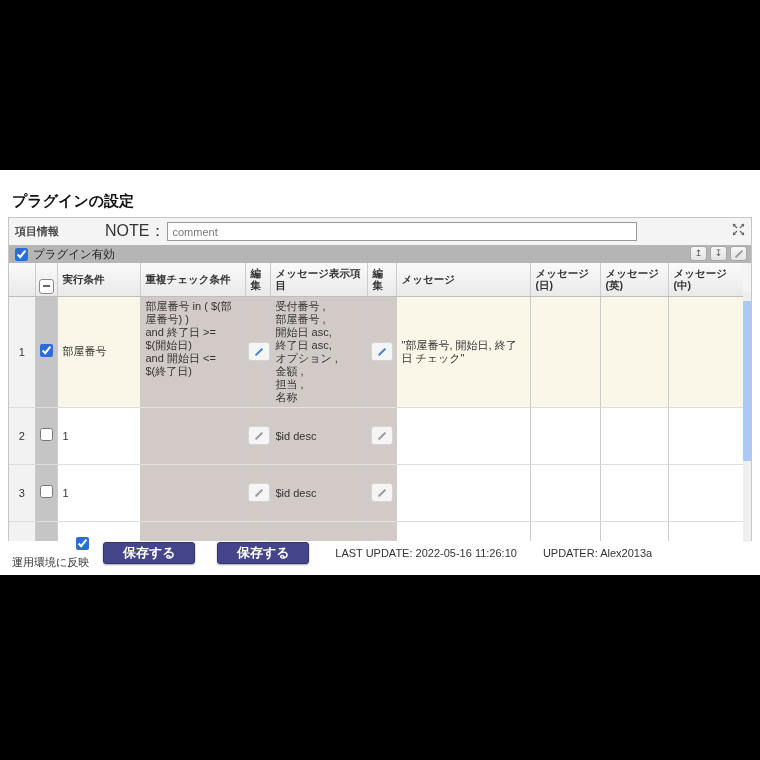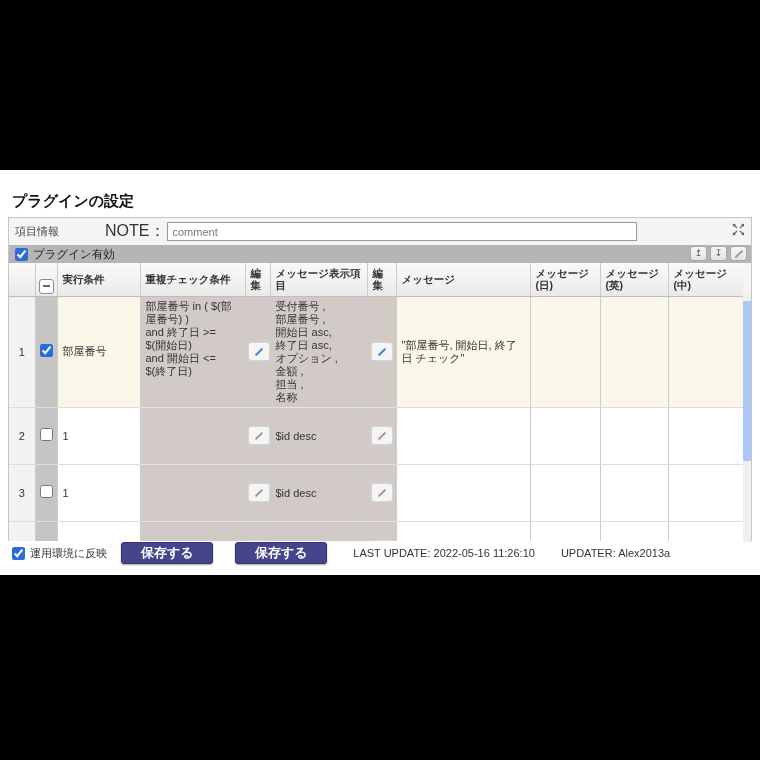--- a/index.html
+++ b/index.html
@@ -4,21 +4,21 @@
 <style>
   html,body{margin:0;padding:0;width:760px;height:760px;background:#000;overflow:hidden;
     font-family:"Liberation Sans","DejaVu Sans",sans-serif;}
   .stage{position:absolute;top:170px;left:0;width:760px;height:405px;background:#fff;}
   .page-title{position:absolute;top:18px;left:8px;margin:4px;font-size:15px;font-weight:bold;color:#111;}
 
   
   .panel{position:absolute;top:47px;left:8px;width:744px;height:324px;background:#f4f4f4;
     border:1px solid #c6c6c6;box-sizing:border-box;}
   .info-row{position:absolute;top:0;left:0;right:0;height:27px;display:flex;align-items:center;}
-  .info-label{font-size:11px;font-weight:normal;color:#444;margin-left:6px;}
+  .info-label{font-size:11px;font-weight:bold;color:#444;margin-left:6px;}
   .note-label{font-size:16px;color:#333;margin-left:46px;}
   .note-input{width:460px;height:15px;margin-left:2px;border:1px solid #999;font-size:11px;
     color:#777;padding:1px 4px;background:#fff;}
   .expand{position:absolute;right:6px;top:4px;width:13px;height:13px;cursor:pointer;}
 
   .gray-bar{position:absolute;top:27px;left:0;right:0;height:18px;background:#b5b5b5;
     display:flex;}
   .gray-bar label{display:flex;align-items:center;font-size:11.5px;color:#222;gap:5px;margin-left:6px;}
   .bar-buttons{position:absolute;right:4px;top:1px;display:flex;gap:3px;}
   .bar-btn{width:17px;height:15px;border:1px solid #a8a8a8;border-radius:3px;
@@ -49,21 +49,21 @@
   .minusbox{display:inline-flex;align-items:center;justify-content:center;width:13px;height:13px;
     border:1px solid #8a8a8a;border-radius:3px;background:#fff;cursor:pointer;}
   .minusbox i{display:block;width:7px;height:2px;background:#666;}
 
   
   .vscroll{position:absolute;top:74px;right:0;width:8px;height:250px;background:#efefef;}
   .vthumb{position:absolute;top:9px;left:0;width:8px;height:160px;background:#abc8f8;border-radius:1px;}
 
   
   .footer{position:absolute;top:371px;left:0;right:0;height:24px;display:flex;align-items:center;}
-  .footer label{display:flex;align-items:center;gap:5px;font-size:11px;color:#333;margin-left:12px;}
+  .footer label{display:flex;align-items:flex-end;gap:5px;font-size:11px;color:#333;margin-left:12px;flex-direction:column;}
   .btn{height:22px;min-width:92px;border:1px solid #333370;border-radius:3px;background:#45458b;
     color:#fff;font-weight:bold;font-size:13px;cursor:pointer;box-shadow:0 1px 2px rgba(0,0,0,.35);
     padding:0 16px;}
   .btn.save{margin-left:14px;} .btn.cancel{margin-left:22px;}
   .meta{font-size:11px;color:#333;margin-left:26px;white-space:nowrap;}
   .meta b{font-weight:normal;}
 </style>
 </head>
 <body>
 

